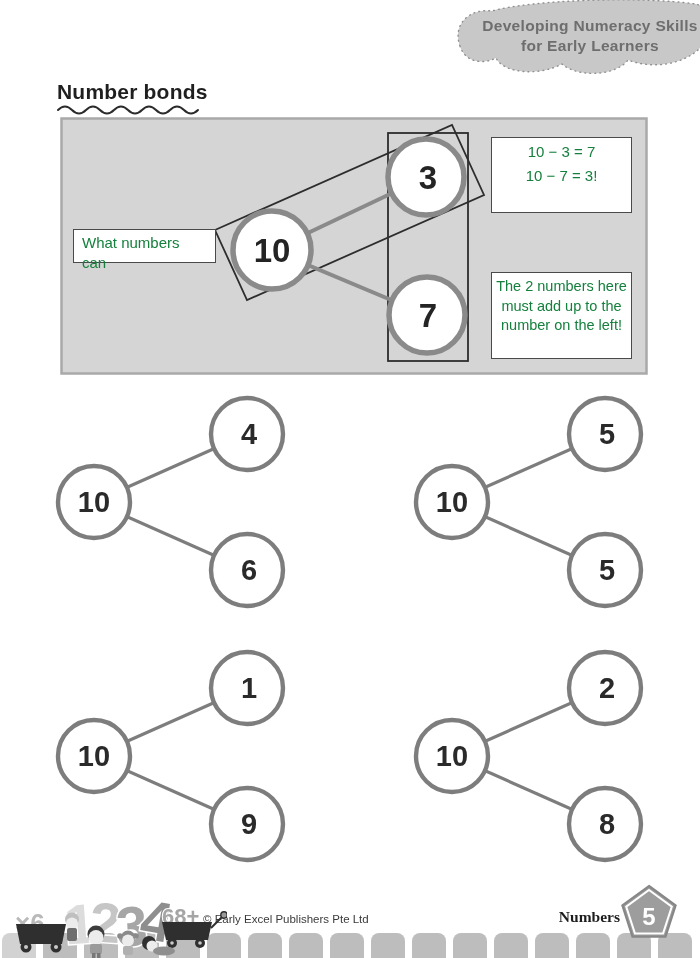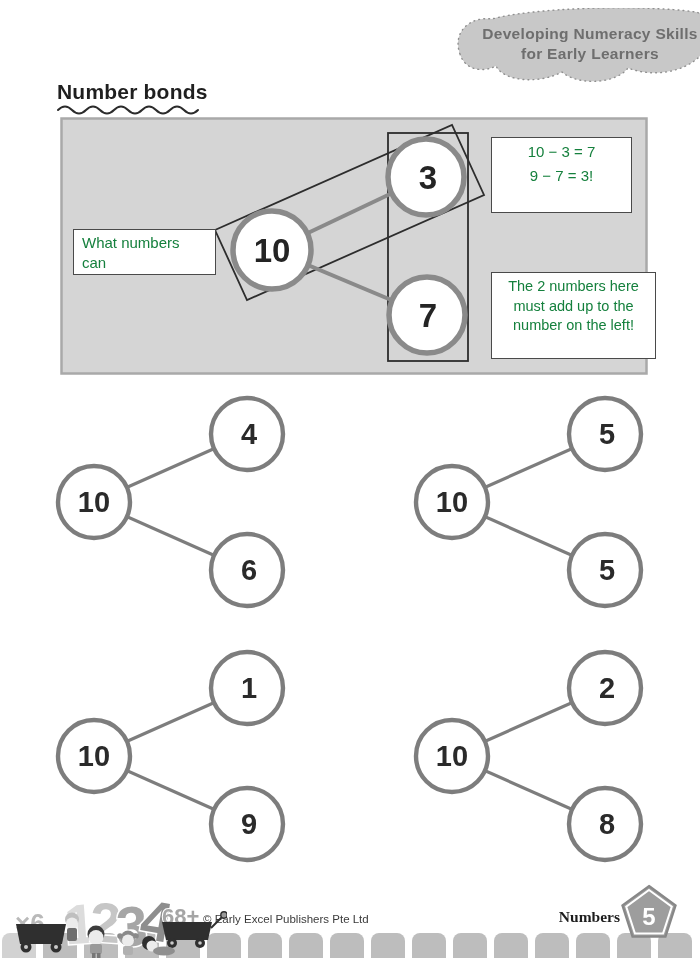--- a/index.html
+++ b/index.html
@@ -10,52 +10,52 @@
     height: 958px;
     background: #ffffff;
     font-family: "Liberation Sans", sans-serif;
     overflow: hidden;
     margin: 0 auto;
   }
   .abs { position: absolute; }
   svg text { font-family: "Liberation Sans", sans-serif; }
 
   
-  .cloud-wrap { left: 440px; top: 8px; width: 260px; height: 76px; }
+  .cloud-wrap { left: 440px; top: 0; width: 260px; height: 76px; }
   .cloud-text { fill: #6e6e6e; font-weight: bold; font-size: 15.5px; letter-spacing: .3px; }
 
   
   .title {
     left: 57px; top: 80px;
     font-size: 21px; font-weight: bold; color: #1f1f1f;
     letter-spacing: .2px;
   }
   .title-wave { left: 56px; top: 104px; width: 145px; height: 12px; }
 
   
   .example-box { left: 60px; top: 117px; width: 588px; height: 258px; }
   .whitebox {
     position: absolute;
     background: #ffffff;
     border: 1.5px solid #4a4a4a;
     color: #15803d;
   }
   .speech-box {
-    left: 13px; top: 112px; width: 143px; height: 46px;
+    left: 13px; top: 112px; width: 143px; height: 34px;
     font-size: 15px; line-height: 20px;
     padding: 3px 8px;
     text-align: left;
   }
   .equation-box {
     left: 431px; top: 20px; width: 141px; height: 76px;
     font-size: 15px; line-height: 24px;
     text-align: center; padding-top: 2px;
   }
   .note-box {
-    left: 431px; top: 155px; width: 165px; height: 87px;
+    left: 431px; top: 155px; width: 141px; height: 87px;
     font-size: 14.5px; line-height: 19.5px;
     text-align: center; padding: 4px 4px;
   }
 
   
   .bond { width: 300px; height: 225px; }
   .bond-1 { left: 38px;  top: 388px; }
   .bond-2 { left: 396px; top: 388px; }
   .bond-3 { left: 38px;  top: 642px; }
   .bond-4 { left: 396px; top: 642px; }
@@ -121,21 +121,21 @@
       <text class="ex-num" x="368" y="60" text-anchor="middle" dominant-baseline="central">3</text>
       <text class="ex-num" x="368" y="198" text-anchor="middle" dominant-baseline="central">7</text>
     </svg>
 
     <div class="whitebox speech-box">
       <div>What numbers can</div>
     </div>
 
     <div class="whitebox equation-box">
       <div>10 − 3 = 7</div>
-      <div>9 − 7 = 3!</div>
+      <div>10 − 7 = 3!</div>
     </div>
 
     <div class="whitebox note-box">The 2 numbers here must add up to the number on the left!</div>
   </div>
 
   <svg class="abs bond bond-1" viewBox="0 0 300 225">
     <line x1="56" y1="114" x2="209" y2="46" stroke="#7d7d7d" stroke-width="3.2"></line>
     <line x1="56" y1="114" x2="209" y2="182" stroke="#7d7d7d" stroke-width="3.2"></line>
     <circle cx="56" cy="114" r="36" fill="#ffffff" stroke="#7d7d7d" stroke-width="4.4"></circle>
     <circle cx="209" cy="46" r="36" fill="#ffffff" stroke="#7d7d7d" stroke-width="4.4"></circle>

